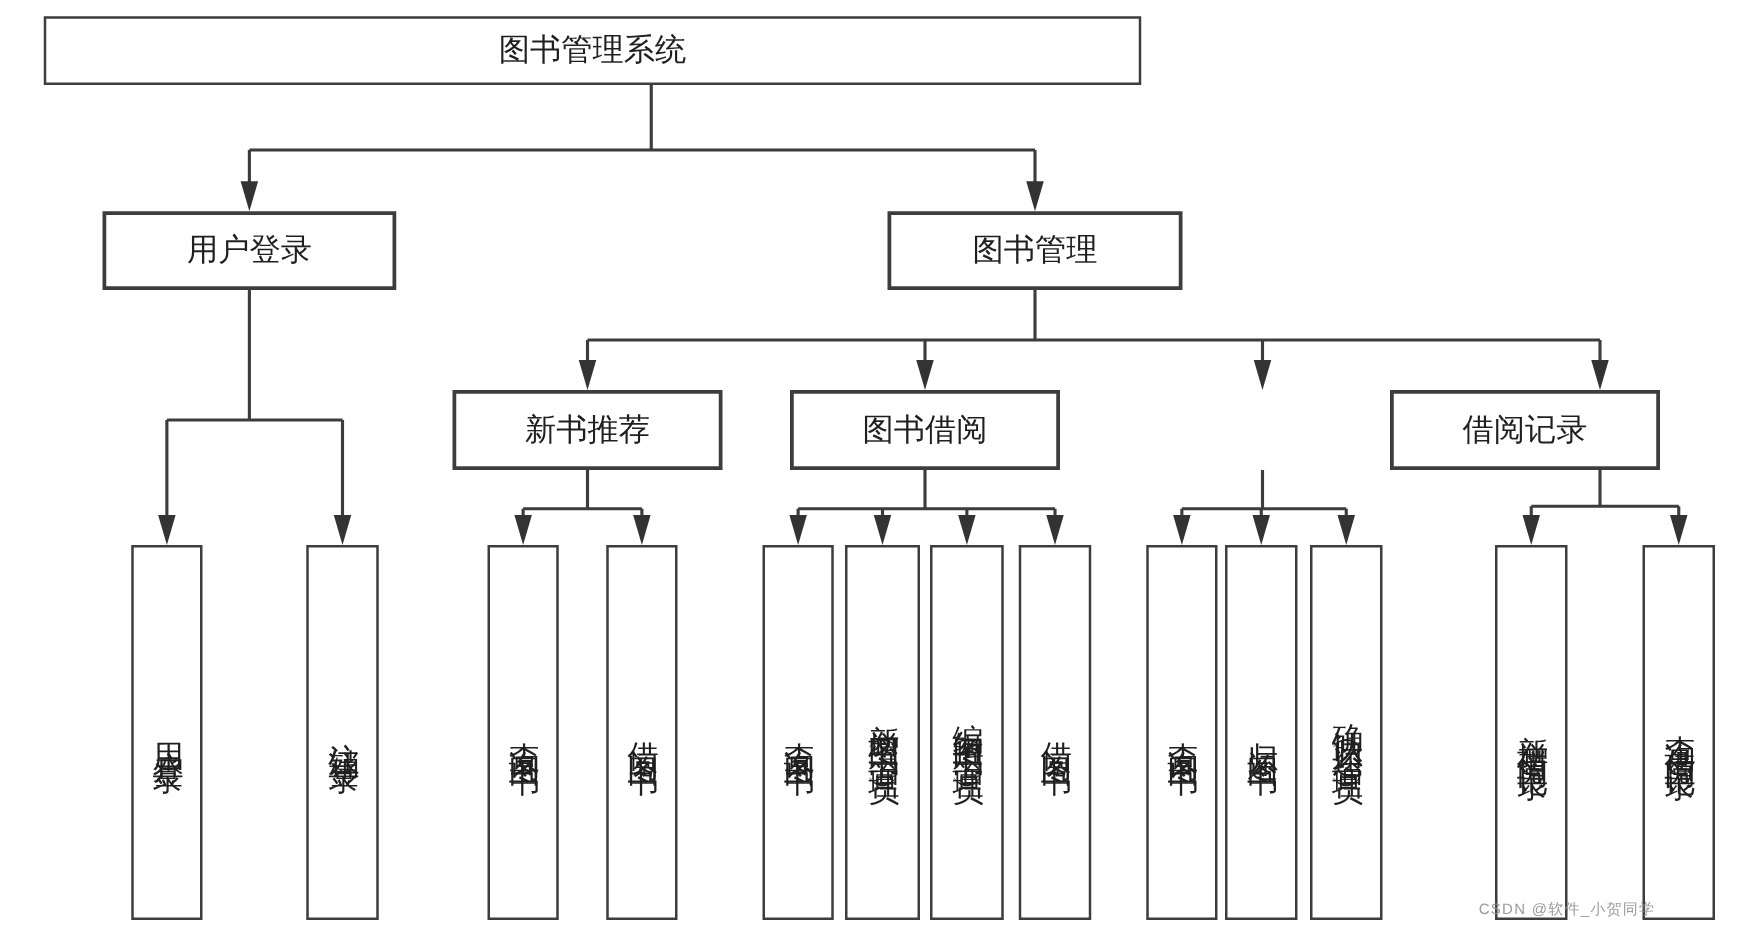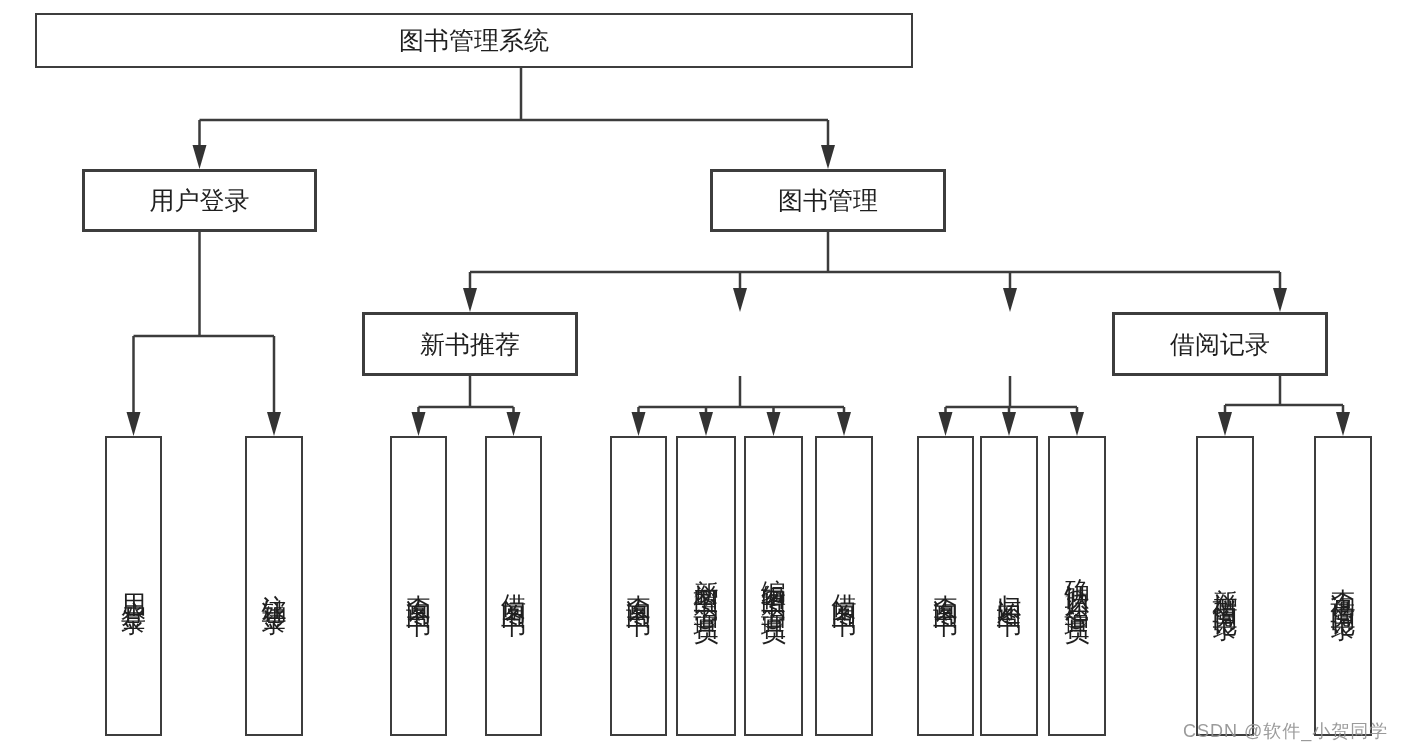--- a/index.html
+++ b/index.html
@@ -28,21 +28,21 @@
   .node.root{border-width:2px;}
   .node.leaf{border-width:2px;}
   .node.leaf .lbl{
     writing-mode:vertical-rl;
     letter-spacing:6px;
     white-space:pre;
   }
   .watermark{
     position:absolute;
     color:rgba(145,145,145,0.92);
-    font-size:18px;
+    font-size:12px;
     letter-spacing:1px;
     z-index:5;
     white-space:nowrap;
   }
 </style>
 </head>
 <body>
 
 <div id="stage">
 
@@ -93,20 +93,23 @@
   <div class="node" style="left:82px;top:169px;width:235px;height:63px">
     <span class="lbl">用户登录</span>
   </div>
   <div class="node" style="left:710px;top:169px;width:236px;height:63px">
     <span class="lbl">图书管理</span>
   </div>
 
   <div class="node" style="left:362px;top:312px;width:216px;height:64px">
     <span class="lbl">新书推荐</span>
   </div>
+  <div class="node" style="left:632px;top:312px;width:216px;height:64px">
+    <span class="lbl">图书借阅</span>
+  </div>
   <div class="node" style="left:1112px;top:312px;width:216px;height:64px">
     <span class="lbl">借阅记录</span>
   </div>
 
   <div class="node leaf" style="left:105px;top:436px;width:57px;height:300px">
     <span class="lbl">用户登录</span>
   </div>
   <div class="node leaf" style="left:245px;top:436px;width:58px;height:300px">
     <span class="lbl">注销登录</span>
   </div>

